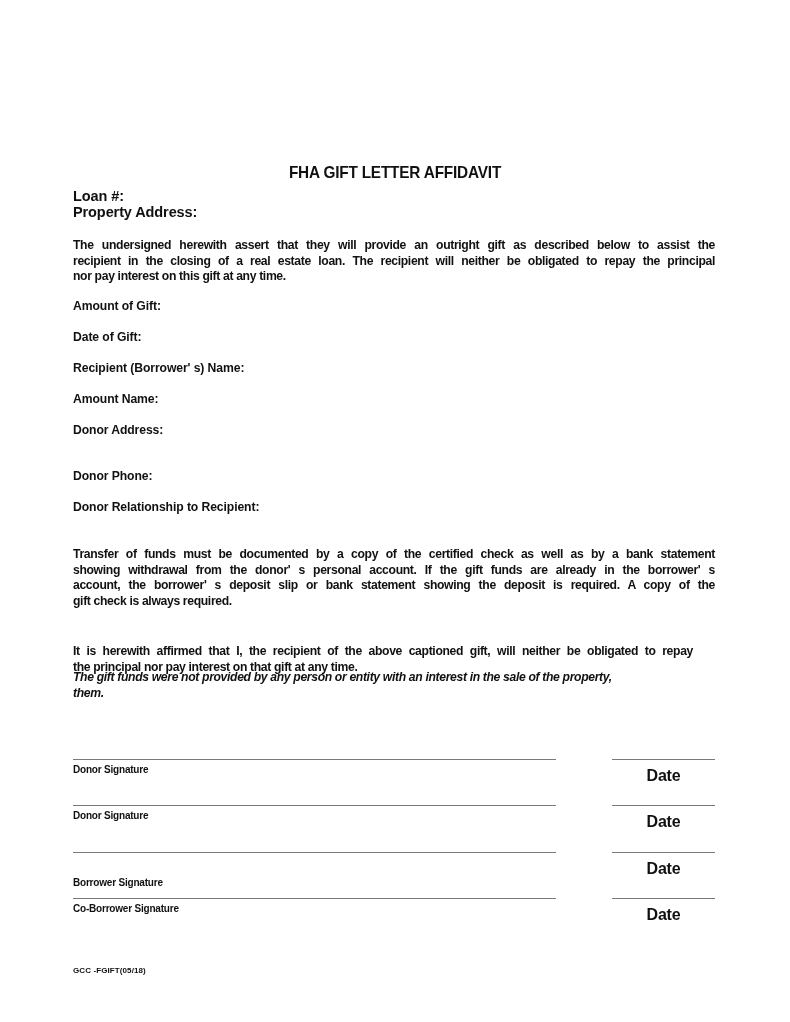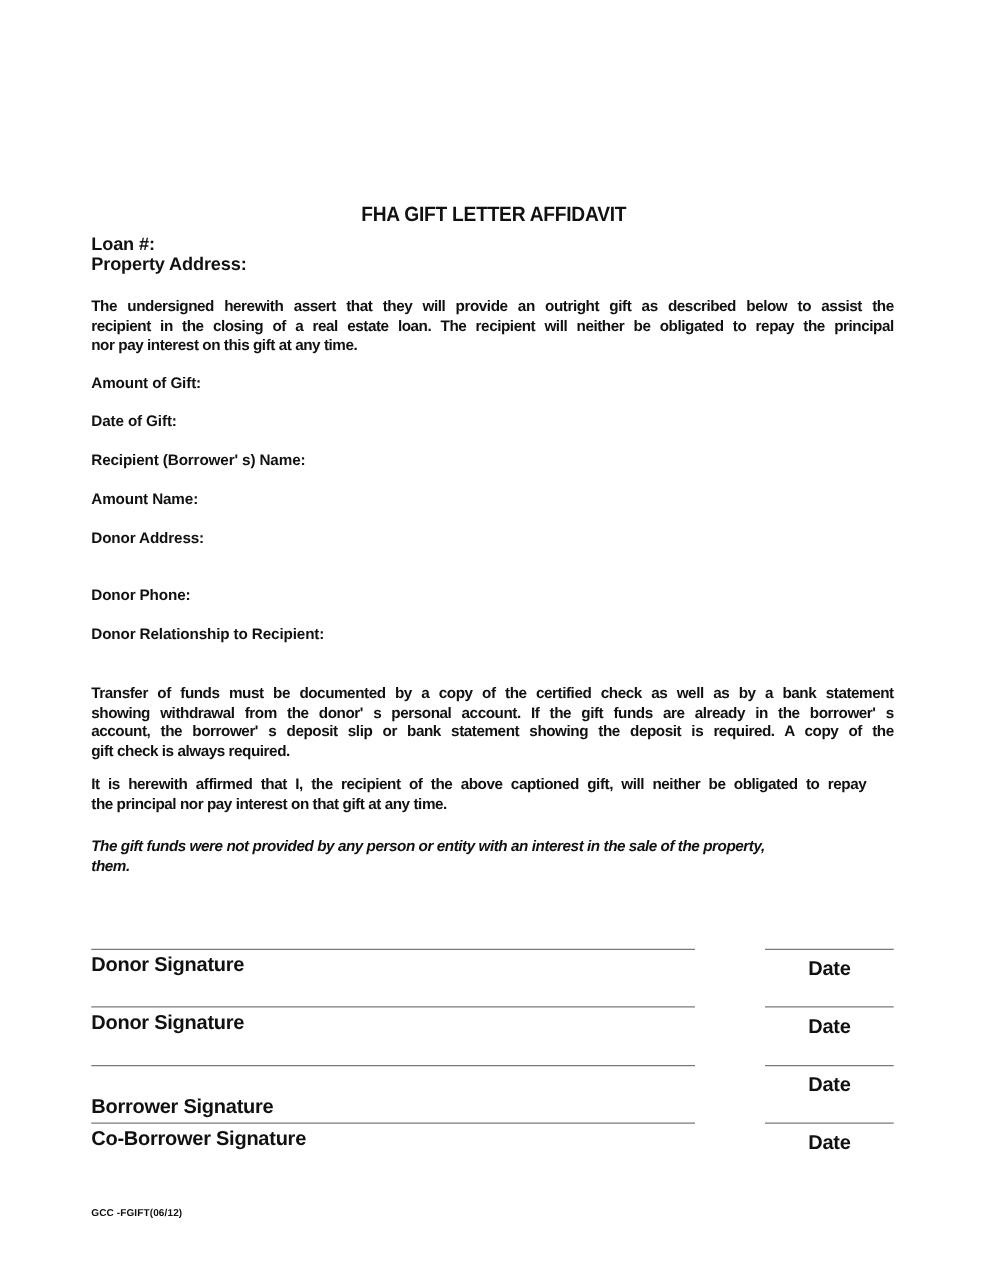--- a/index.html
+++ b/index.html
@@ -59,21 +59,21 @@
       font-weight: bold;
       letter-spacing: -0.1px;
     }
 
     .sig-line {
       height: 1px;
       background: #7a7a7a;
     }
     .sig-label {
       left: 73px;
-      font-size: 16px;
+      font-size: 10px;
       font-weight: bold;
       letter-spacing: -0.2px;
     }
     .date-label {
       left: 612px;
       width: 103px;
       text-align: center;
       font-size: 16px;
       font-weight: bold;
       letter-spacing: -0.2px;
@@ -108,21 +108,21 @@
 <div class="abs field-label" style="top:469px;">Donor Phone:</div>
 <div class="abs field-label" style="top:500px;">Donor Relationship to Recipient:</div>
 
 <div class="abs para" style="top:547px;">
   <span class="line">Transfer of funds must be documented by a copy of the certified check as well as by a bank statement</span>
   <span class="line">showing withdrawal from the donor' s personal account. If the gift funds are already in the borrower' s</span>
   <span class="line">account, the borrower' s deposit slip or bank statement showing the deposit is required. A copy of the</span>
   <span class="line last">gift check is always required.</span>
 </div>
 
-<div class="abs para" style="top:620px; width:620px;">
+<div class="abs para" style="top:644px; width:620px;">
   <span class="line">It is herewith affirmed that I, the  recipient  of  the  above  captioned gift,  will neither  be  obligated  to repay</span>
   <span class="line last">the principal nor pay interest on that gift at any time.</span>
 </div>
 
 <div class="abs para italic" style="top:670px; width:625px;">
   <span class="line last">The gift funds were not provided by any person or entity with an interest in the sale of the property,</span>
   <span class="line last">them.</span>
 </div>
 
 <div class="abs sig-line" style="left:73px; width:483px; top:759px;"></div>
@@ -138,13 +138,13 @@
 <div class="abs sig-line" style="left:73px; width:483px; top:852px;"></div>
 <div class="abs sig-line" style="left:612px; width:103px; top:852px;"></div>
 <div class="abs sig-label" style="top:857px;margin-top:20px;">Borrower Signature</div>
 <div class="abs date-label" style="top:860px;">Date</div>
 
 <div class="abs sig-line" style="left:73px; width:483px; top:898px;"></div>
 <div class="abs sig-line" style="left:612px; width:103px; top:898px;"></div>
 <div class="abs sig-label" style="top:903px;">Co-Borrower Signature</div>
 <div class="abs date-label" style="top:906px;">Date</div>
 
-<div class="abs form-code">GCC -FGIFT(06/12)</div>
+<div class="abs form-code">GCC -FGIFT(05/18)</div>
 
 </body></html>

